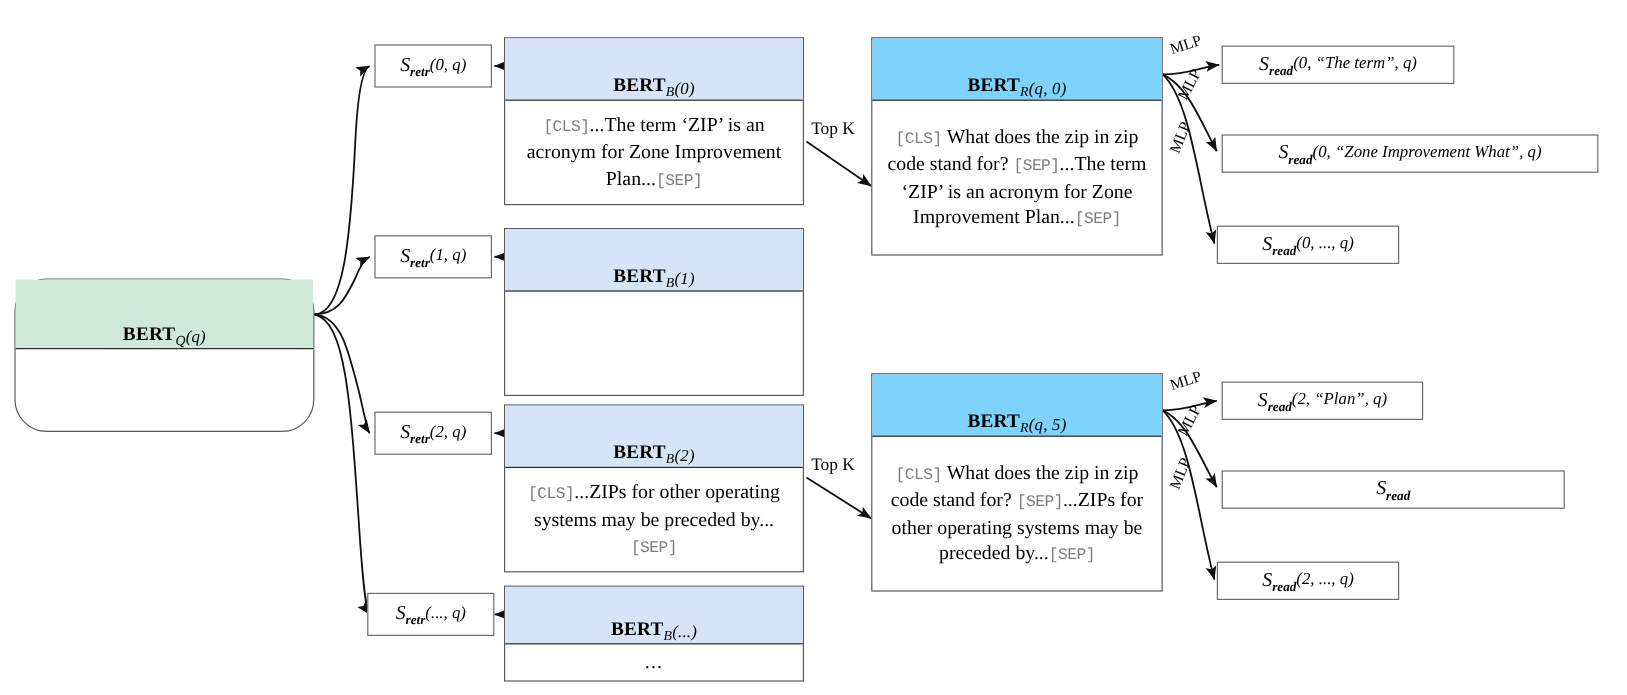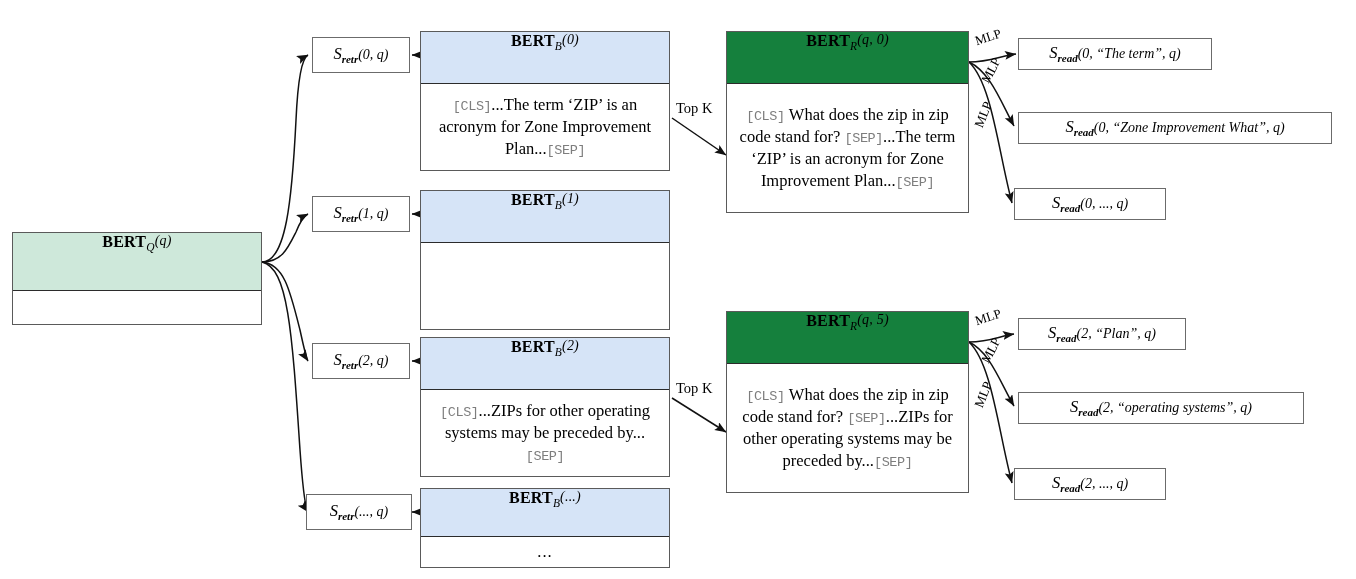--- a/index.html
+++ b/index.html
@@ -3,27 +3,27 @@
 <meta charset="utf-8">
 <style>
   html,body{margin:0;padding:0;background:#ffffff;}
   body{width:1356px;height:579px;position:relative;overflow:hidden;
        font-family:"Liberation Serif","DejaVu Serif",serif;color:#000;}
   #stage{position:absolute;left:0;top:0;width:1356px;height:579px;}
   svg.edges{position:absolute;left:0;top:0;width:1356px;height:579px;pointer-events:none;}
 
   .node{position:absolute;box-sizing:border-box;border:1.4px solid #5a5a5a;background:#fff;}
   .node .hdr{box-sizing:border-box;border-bottom:1.6px solid #2b2b2b;
-             display:flex;align-items:flex-start;justify-content:center;
+             display:flex;align-items:flex-end;justify-content:center;
              font-size:17px;letter-spacing:.2px;}
   .node .body{box-sizing:border-box;display:flex;align-items:center;justify-content:center;
               text-align:center;padding:6px 8px;font-size:16.5px;line-height:1.33;}
   .hdr.green{background:#cee8da;}
   .hdr.blue{background:#d6e4f7;}
-  .hdr.pink{background:#15803d;}
+  .hdr.pink{background:#7dd3fc;}
 
   
   .bert{font-family:"Liberation Serif","DejaVu Serif",serif;font-weight:bold;font-size:16px;}
   .bert sub{font-style:italic;font-weight:normal;font-size:11.5px;}
   .paren{font-style:italic;font-weight:normal;font-size:14px;}
 
   
   .tok{font-family:"Liberation Mono","DejaVu Sans Mono",monospace;font-size:13.5px;color:#7d7d7d;
        letter-spacing:-.4px;}
 
@@ -70,21 +70,21 @@
       <path d="M969,62 C990,72 1000,100 1014,126"></path>
       <path d="M969,62 C992,84 998,150 1012,203"></path>
     </g>
     <g fill="none" stroke="#111" stroke-width="1.5" marker-end="url(#ah)">
       <path d="M969,342 C990,342 1000,336 1014,334"></path>
       <path d="M969,342 C990,352 1000,382 1014,406"></path>
       <path d="M969,342 C992,364 998,430 1012,483"></path>
     </g>
   </svg>
 
-  <div class="node" style="left:12px;top:232px;width:250px;height:93px;">
+  <div class="node" style="left:12px;top:232px;width:250px;height:128px;border-radius:27px;">
     <div class="hdr green" style="height:58px;">
       <span class="bert"><span>BERT</span><sub>Q</sub></span>
         <span class="paren">(q)</span>
     </div>
   </div>
 
   <div class="score" style="left:312px;top:37px;width:98px;height:36px;">
     <span class="sym"><span>S</span><sub>retr</sub></span>
       <span class="paren">(0, q)</span>
   </div>
@@ -170,21 +170,20 @@
     <span class="sym"><span>S</span><sub>read</sub></span>
       <span class="paren">(0, ..., q)</span>
   </div>
 
   <div class="score" style="left:1018px;top:318px;width:168px;height:32px;">
     <span class="sym"><span>S</span><sub>read</sub></span>
       <span class="paren">(2, “Plan”, q)</span>
   </div>
   <div class="score" style="left:1018px;top:392px;width:286px;height:32px;">
     <span class="sym"><span>S</span><sub>read</sub></span>
-      <span class="paren">(2, “operating systems”, q)</span>
   </div>
   <div class="score" style="left:1014px;top:468px;width:152px;height:32px;">
     <span class="sym"><span>S</span><sub>read</sub></span>
       <span class="paren">(2, ..., q)</span>
   </div>
 
   <div class="elabel" style="left:676px;top:100px;">Top K</div>
   <div class="elabel" style="left:676px;top:380px;">Top K</div>
 
   <div class="elabel rot" style="left:978px;top:33px;transform:rotate(-18deg);font-size:13px;">MLP</div>

